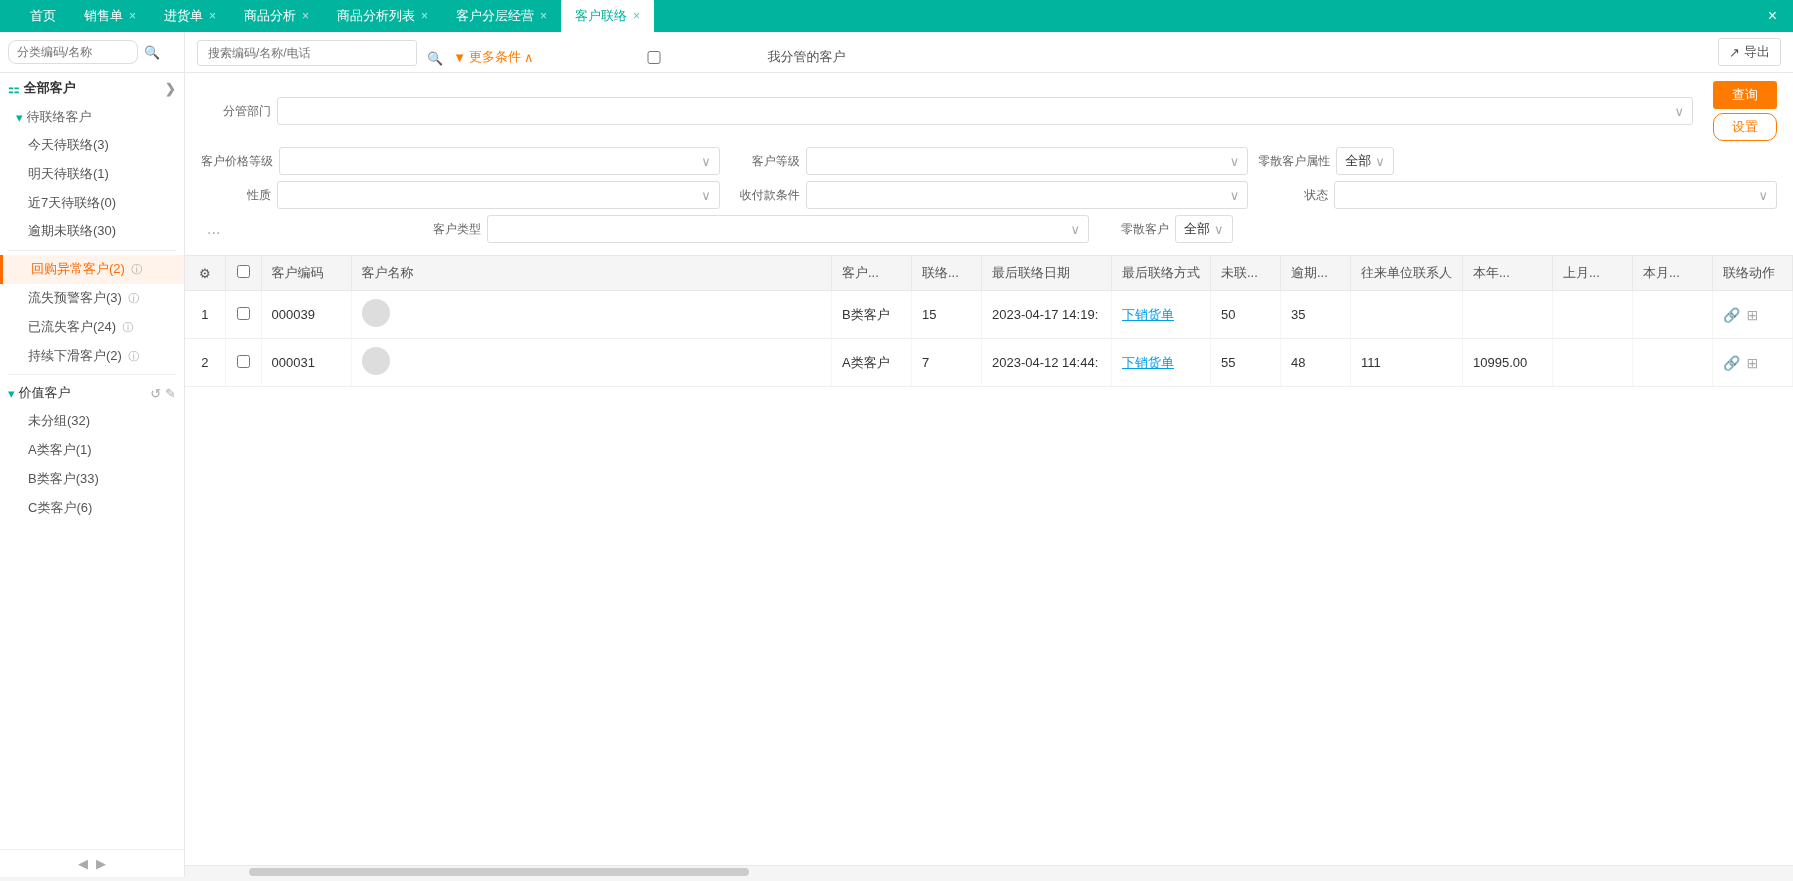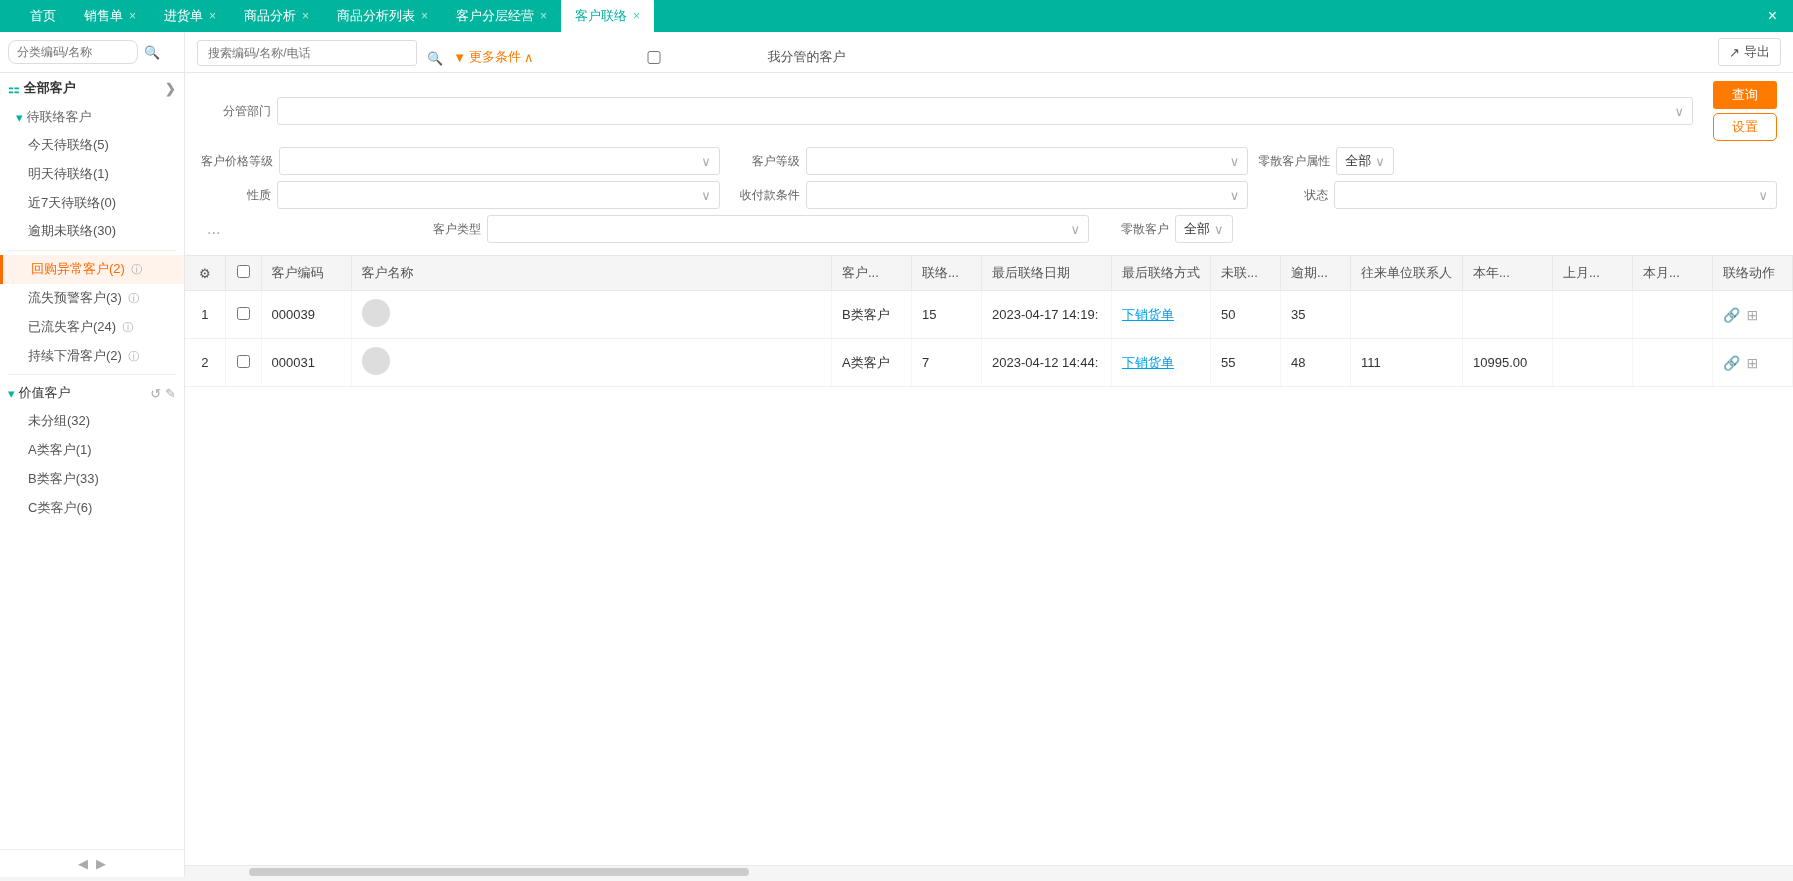--- a/index.html
+++ b/index.html
@@ -260,21 +260,21 @@
       border: none;
       border-radius: 3px;
       padding: 5px 18px;
       cursor: pointer;
       font-size: 13px;
     }
     .btn-settings {
       background: #fff;
       color: #ff7a00;
       border: 1px solid #ff7a00;
-      border-radius: 5px;
+      border-radius: 10px;
       padding: 4px 18px;
       cursor: pointer;
       font-size: 13px;
     }
     .more-dots {
       color: #aaa;
       cursor: pointer;
       font-size: 16px;
       padding: 0 6px;
     }
@@ -448,21 +448,21 @@
       <span style="color:#00b49e;margin-right:4px;">⚏</span>
       <span>全部客户</span>
       <span class="collapse-icon">❯</span>
     </div>
 
     <div class="sidebar-group-title">
       <span class="tri">▾</span>
       <span>待联络客户</span>
     </div>
     <div class="sidebar-item">
-      <span>今天待联络(5)</span>
+      <span>今天待联络(3)</span>
     </div>
     <div class="sidebar-item">
       <span>明天待联络(1)</span>
     </div>
     <div class="sidebar-item">
       <span>近7天待联络(0)</span>
     </div>
     <div class="sidebar-item">
       <span>逾期未联络(30)</span>
     </div>

